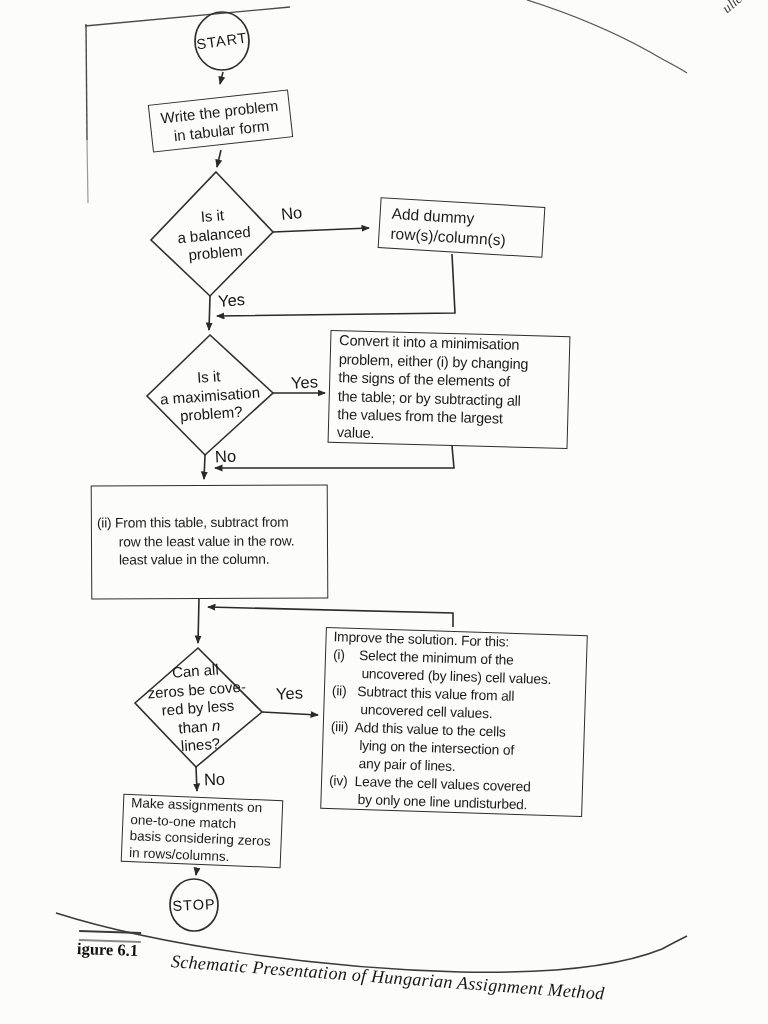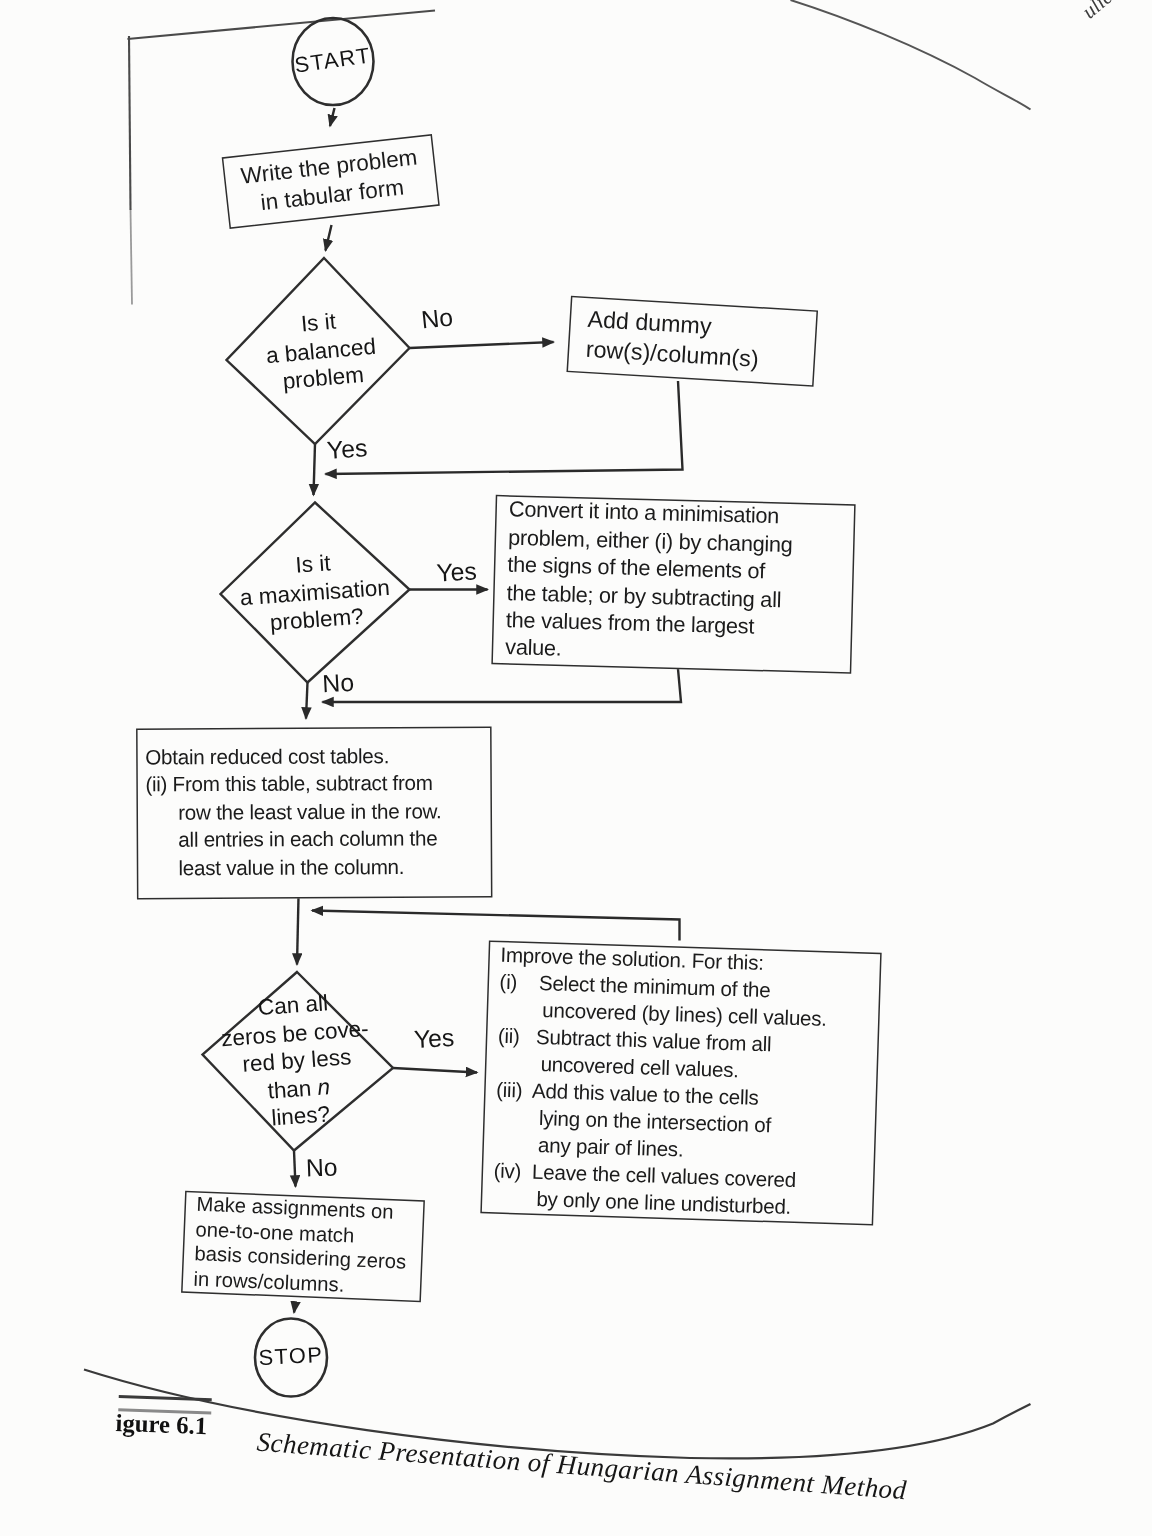--- a/index.html
+++ b/index.html
@@ -86,21 +86,21 @@
         <div class="ln">Convert it into a minimisation</div>
         <div class="ln">problem, either (i) by changing</div>
         <div class="ln">the signs of the elements of</div>
         <div class="ln">the table; or by subtracting all</div>
         <div class="ln">the values from the largest</div>
         <div class="ln">value.</div>
       </div>
   </div>
 
   <div class="box pre" style="left:91px;top:485px;width:230px;height:112px;transform:rotate(-0.3deg);font-size:13.8px;line-height:18.5px;padding-left:5px;letter-spacing:-0.2px;">
-    <div class="lines"><div class="ln">Obtain reduced cost tables.</div><div class="ln">(ii) From this table, subtract from</div><div class="ln">      row the least value in the row.</div><div class="ln">      all entries in each column the</div><div class="ln">      least value in the column.</div></div>
+    <div class="lines"><div class="ln">(ii) From this table, subtract from</div><div class="ln">      row the least value in the row.</div><div class="ln">      least value in the column.</div></div>
   </div>
 
   <div class="box pre" style="left:323px;top:631px;width:253px;height:180px;transform:rotate(1.8deg);font-size:13.8px;line-height:18px;padding-left:7px;letter-spacing:-0.2px;">
     <div class="lines"><div class="ln">Improve the solution. For this:</div><div class="ln">(i)    Select the minimum of the</div><div class="ln">        uncovered (by lines) cell values.</div><div class="ln">(ii)   Subtract this value from all</div><div class="ln">        uncovered cell values.</div><div class="ln">(iii)  Add this value to the cells</div><div class="ln">        lying on the intersection of</div><div class="ln">        any pair of lines.</div><div class="ln">(iv)  Leave the cell values covered</div><div class="ln">        by only one line undisturbed.</div></div>
   </div>
 
   <div class="box" style="left:122px;top:797px;width:151px;height:66px;transform:rotate(2.3deg);font-size:13.5px;line-height:16.5px;padding-left:7px;">
     <div class="lines">
         <div class="ln">Make assignments on</div>
         <div class="ln">one-to-one match</div>

